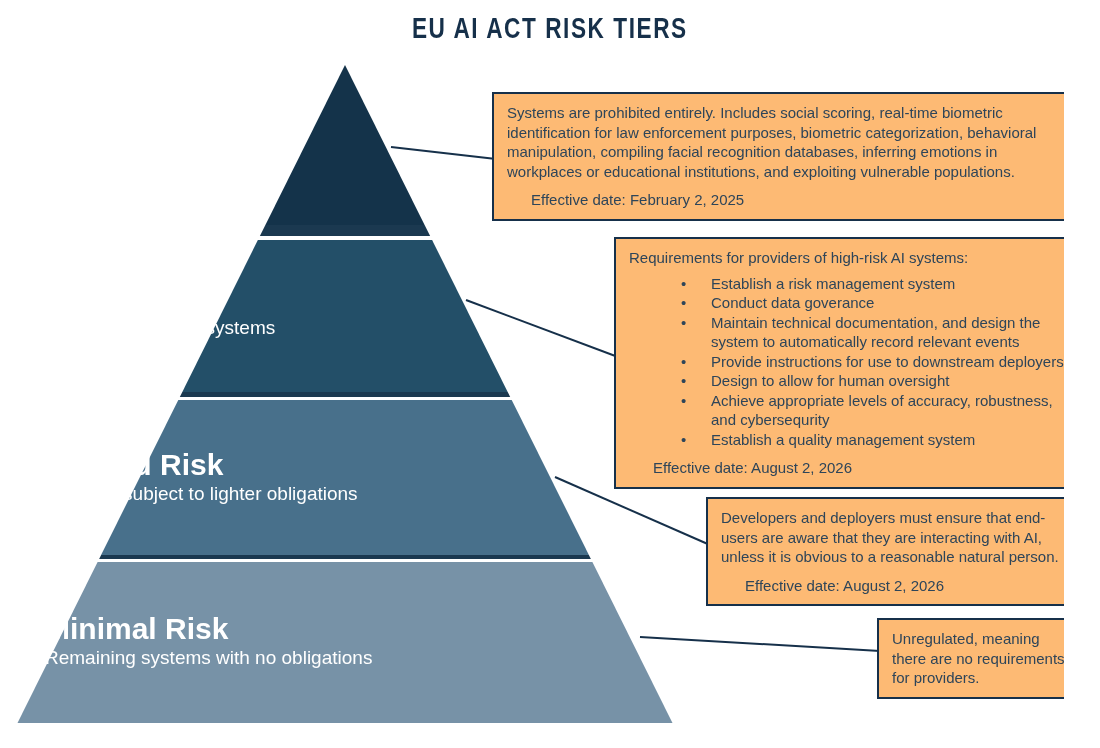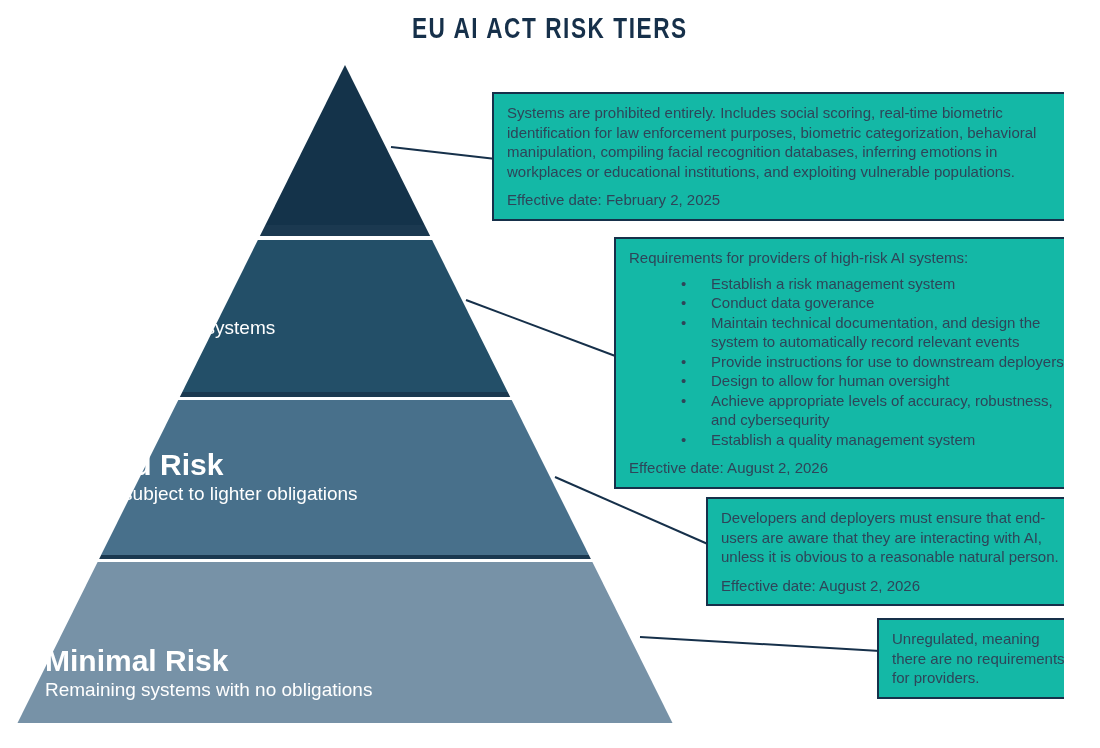--- a/index.html
+++ b/index.html
@@ -24,33 +24,33 @@
     position:absolute; left:45px; width:600px; text-align:left;
     color:#ffffff; z-index:3; pointer-events:none;
   }
   .tier-label .big   { font-size:30px; font-weight:700; line-height:33px; }
   .tier-label .sub   { font-size:19px; font-weight:400; line-height:22px; margin-top:2px; }
   .t1 { top:179px; }
   .t1 .small-bold { font-size:14px; font-weight:700; line-height:15px; }
   .t1 .small-reg  { font-size:14px; font-weight:700; line-height:16px; margin-top:1px; }
   .t2 { top:282px; }
   .t3 { top:448px; }
-  .t4 { top:644px; }
+  .t4 { top:612px; }
 
   
   .callout {
-    position:absolute; background:#14b8a6; border:2px solid #16304a;
+    position:absolute; background:#fdba74; border:2px solid #16304a;
     color:#2e4559; font-size:15px; line-height:19.5px;
     padding:9px 13px; box-sizing:border-box; z-index:2;
   }
   .box1 { left:492px; top:92px;  width:590px; }
   .box2 { left:614px; top:237px; width:468px; }
   .box3 { left:706px; top:497px; width:376px; }
   .box4 { left:877px; top:618px; width:203px; }
-  .callout .effective { margin-top:9px; }
+  .callout .effective { margin-top:9px;margin-left:24px; }
   .callout ul { list-style:none; margin:6px 0 0 46px; padding:0; }
   .callout li { position:relative; padding-left:36px; }
   .callout li::before { content:"\2022"; position:absolute; left:6px; }
 </style>
 </head>
 <body>
 
 <div id="stage">
 
   <div class="title-wrap">

